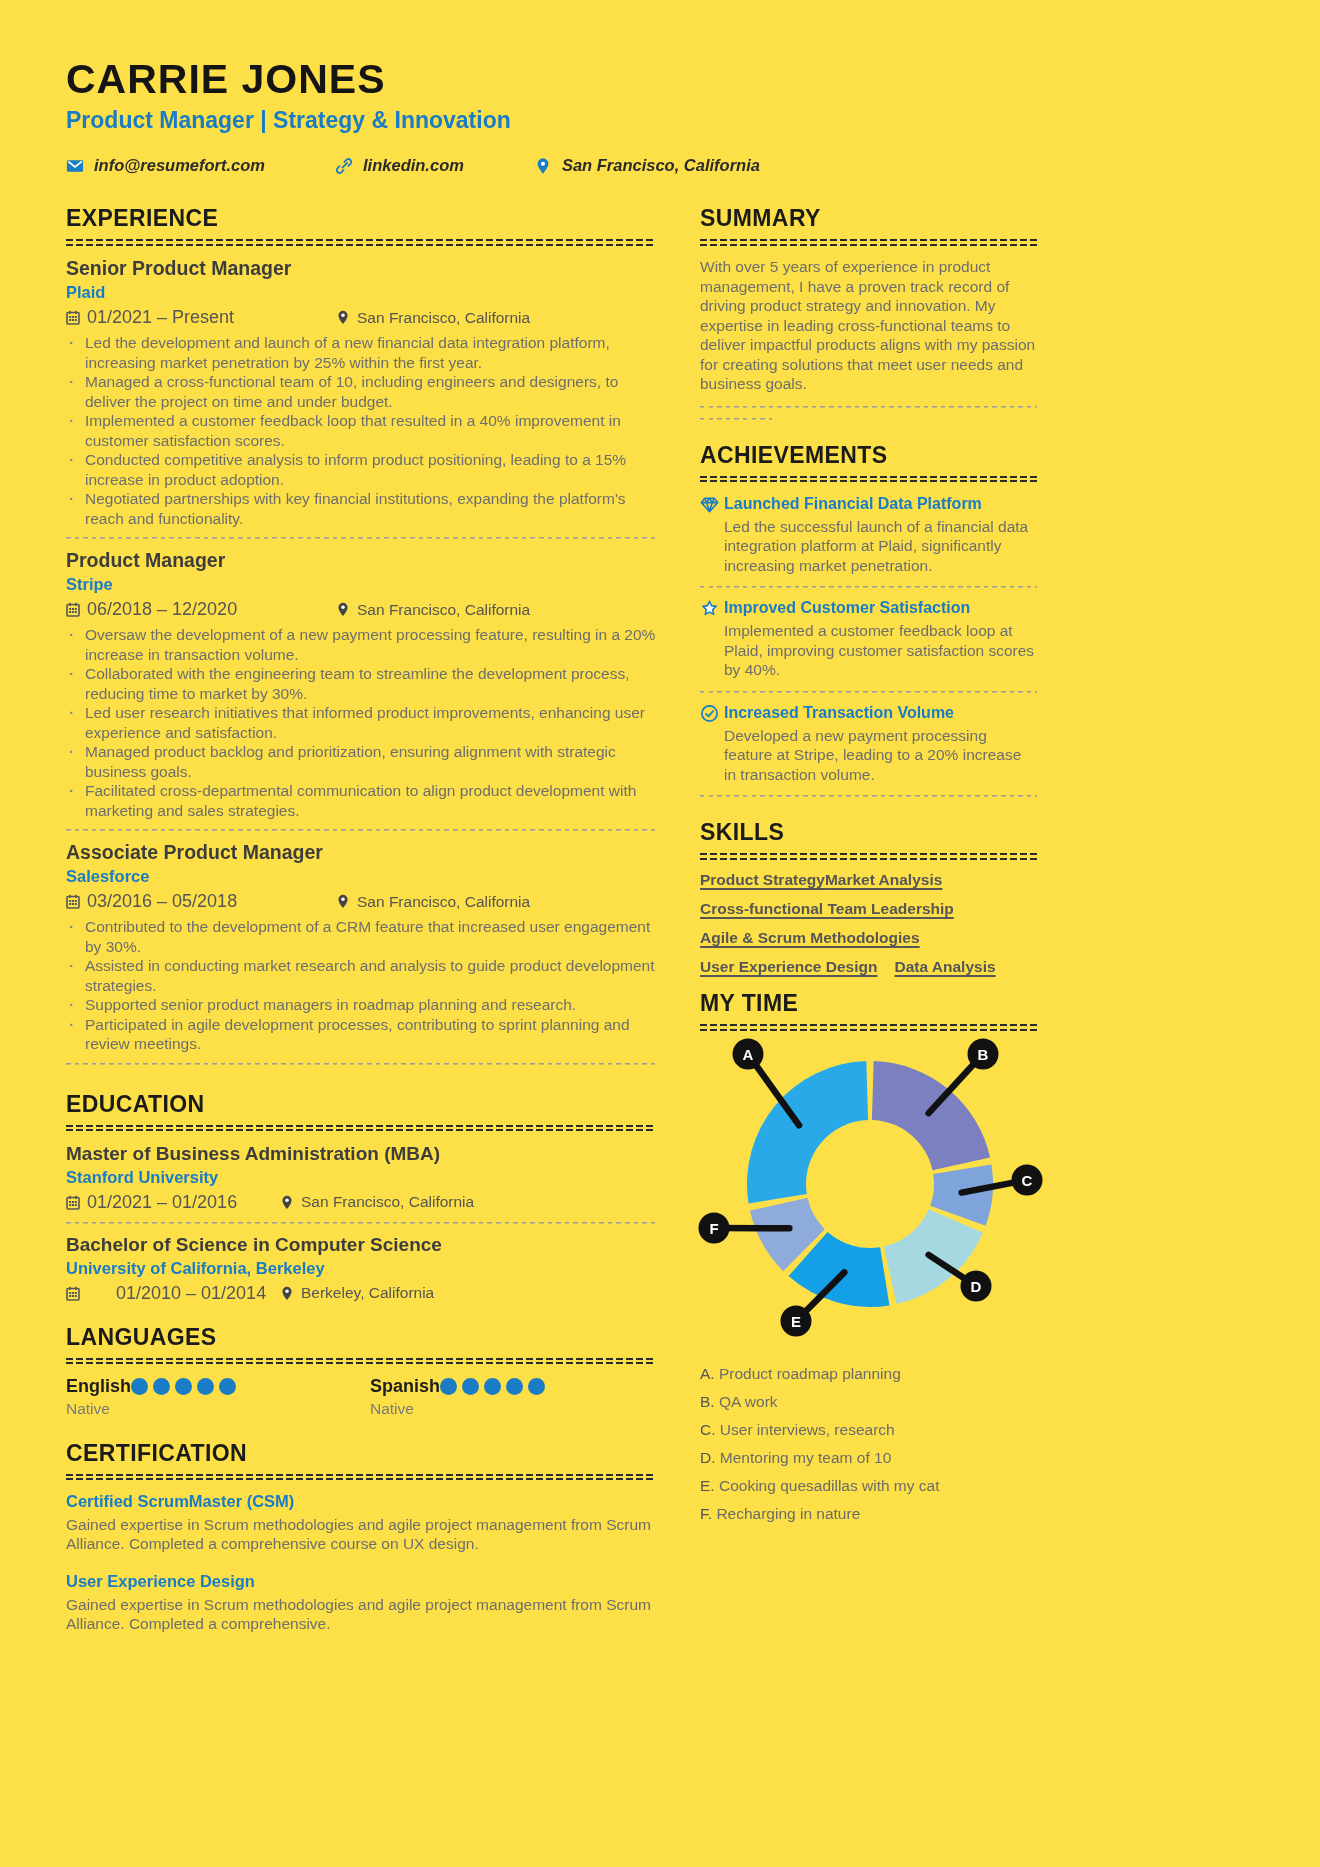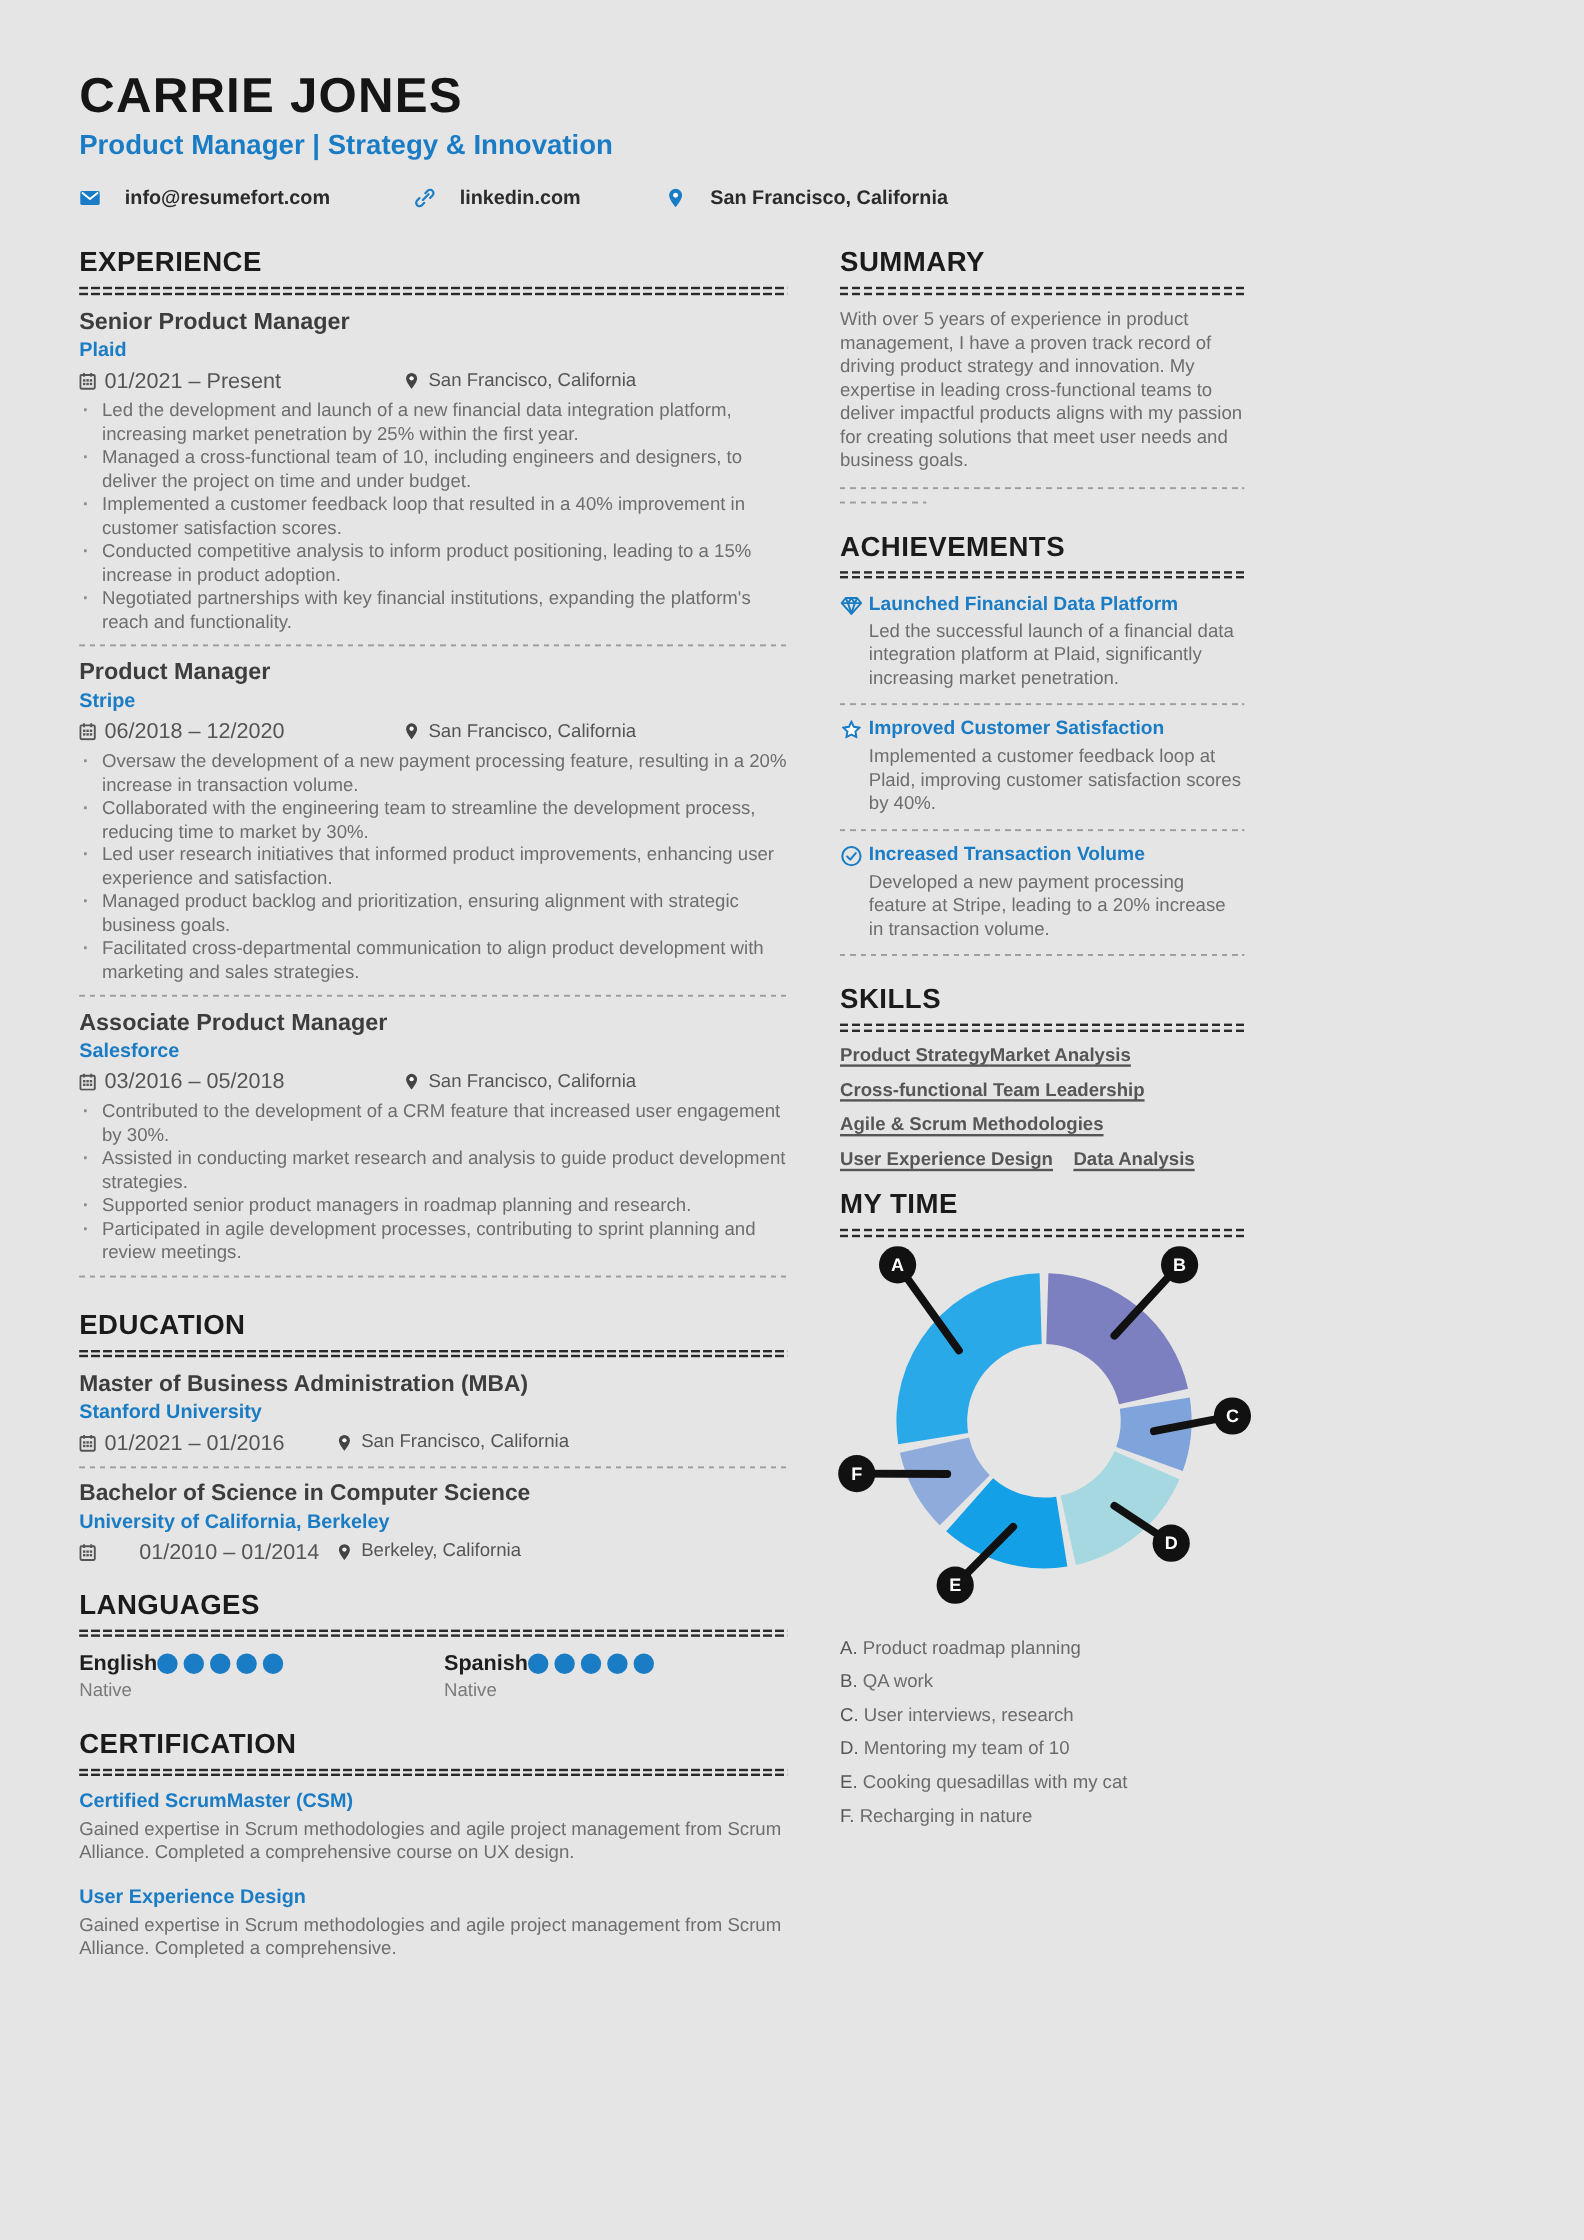--- a/index.html
+++ b/index.html
@@ -1,24 +1,24 @@
 <!DOCTYPE html>
 <html><head>
 <meta charset="utf-8">
 <style>
   * { margin:0; padding:0; box-sizing:border-box; }
   html,body { background:#ffffff; }
   body { font-family:"Liberation Sans", sans-serif; color:#6e6e6e; }
-  .page { position:relative; width:1320px; height:1867px; background:#e5e5e5; padding:58px 0 0 66px; overflow:hidden; }
+  .page { position:relative; width:1320px; height:1867px; background:#fde047; padding:58px 0 0 66px; overflow:hidden; }
 
   
   .name { font-size:41px; font-weight:800; letter-spacing:1px; color:#151515; line-height:1.05; }
   .role-title { font-size:23px; font-weight:700; color:#1a7cc4; margin-top:6px; }
   .contact-row { display:flex; align-items:center; gap:14px; margin-top:22px; }
-  .contact-item { display:flex; align-items:flex-start; gap:20px; font-size:16.5px; font-weight:700; color:#2b2b2b; }
+  .contact-item { display:flex; align-items:center; gap:10px; font-size:16.5px; font-weight:700; color:#2b2b2b;font-style:italic; }
   .contact-item + .contact-item { margin-left:56px; }
   .cicon { width:18px; height:18px; flex:0 0 auto; }
 
   
   .cols { display:flex; margin-top:30px; }
   .col-left { width:590px; flex:0 0 590px; }
   .col-right { width:337px; flex:0 0 337px; margin-left:44px; }
 
   
   .sec-h { font-size:23px; font-weight:800; letter-spacing:.4px; color:#1b1b1b; }

